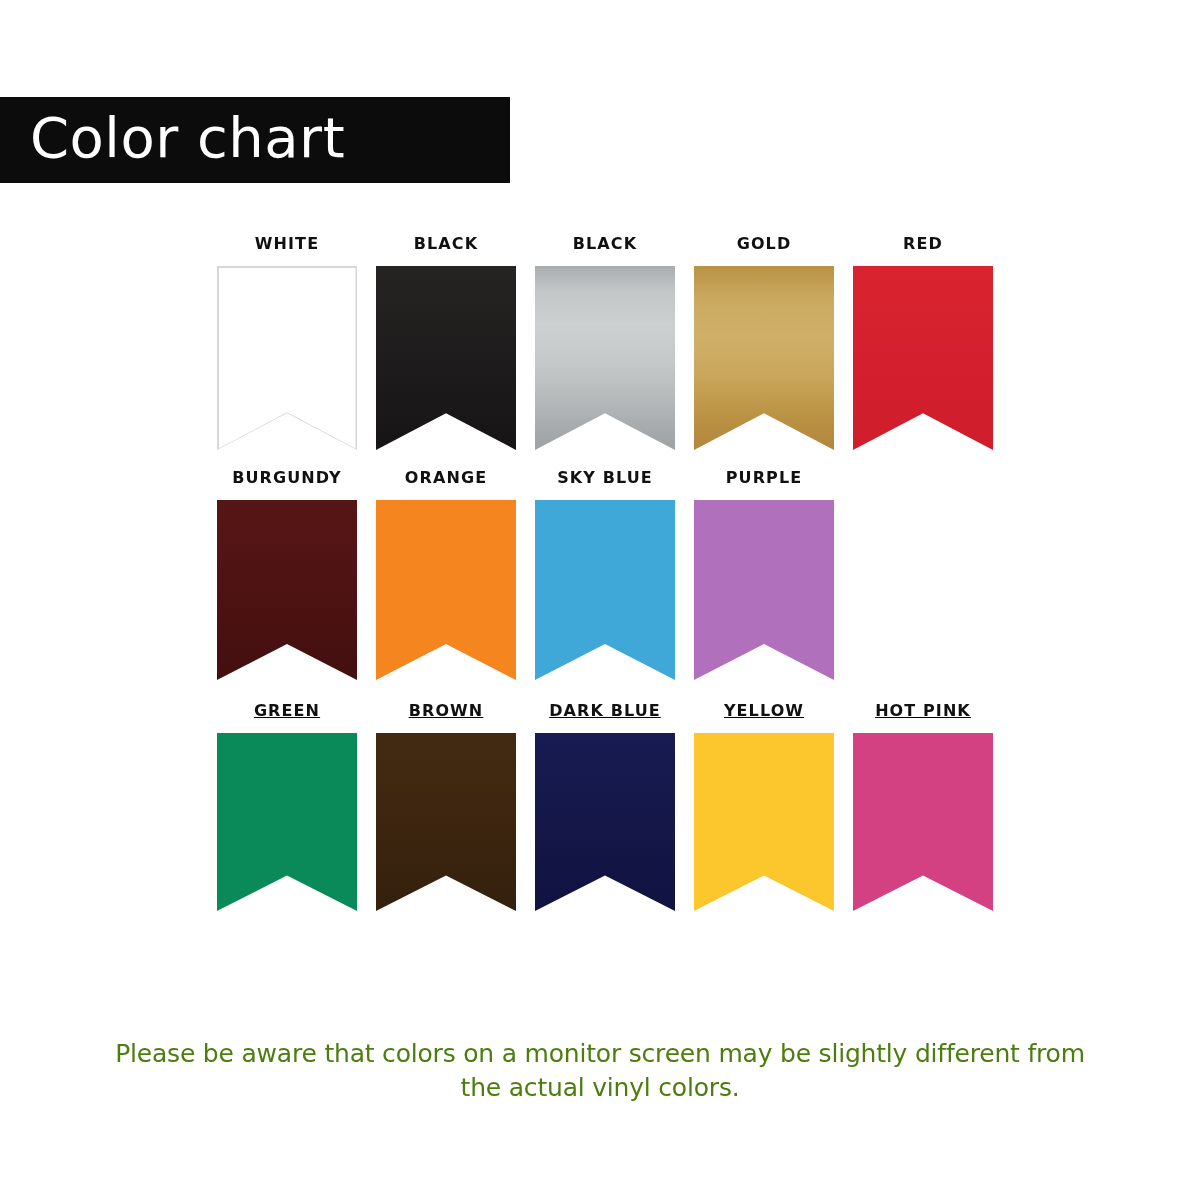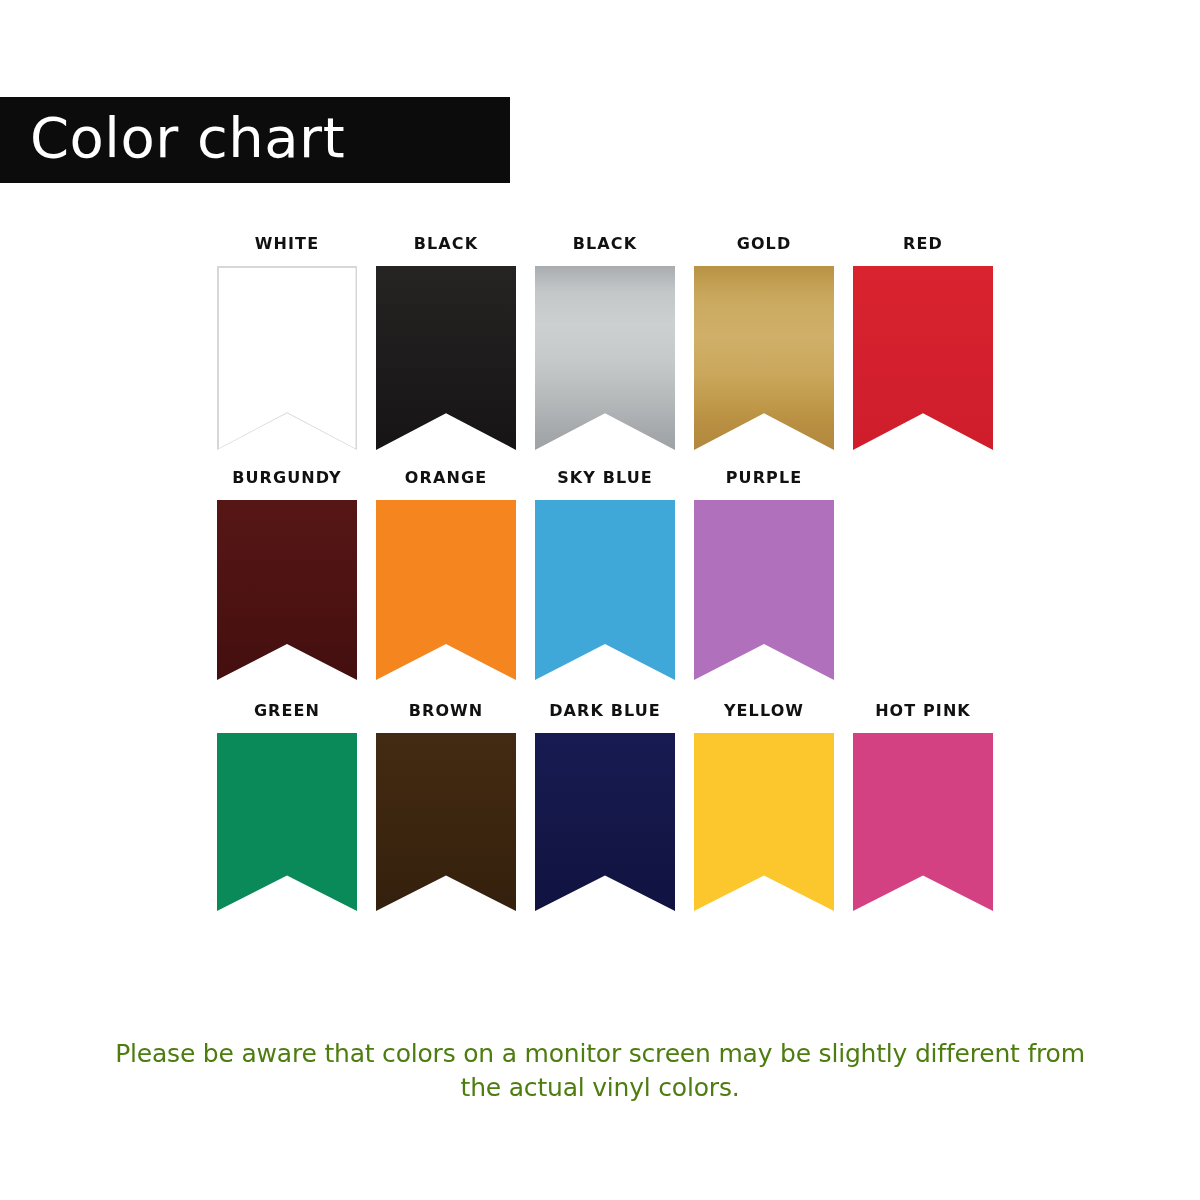--- a/index.html
+++ b/index.html
@@ -96,21 +96,21 @@
     clip-path: polygon(0 0, 100% 0, 100% 100%, 50% 80%, 0 100%);
   }
 
   
   .row-2 .flag, .row-2 .flag-outline-wrap,
   .row-2 .flag-outline-wrap .flag-border { height: 180px; }
   .row-3 .flag, .row-3 .flag-outline-wrap,
   .row-3 .flag-outline-wrap .flag-border { height: 178px; }
 
   .row-2 { margin-top: 20px; }
-  .row-3 { margin-top: 23px; }
+  .row-3 { margin-top: 23px; text-decoration: underline; }
 
   
   #disclaimer {
     position: absolute;
     left: 0;
     right: 0;
     top: 1037px;
     text-align: center;
     font-family: "DejaVu Sans", sans-serif;
     font-size: 25px;

